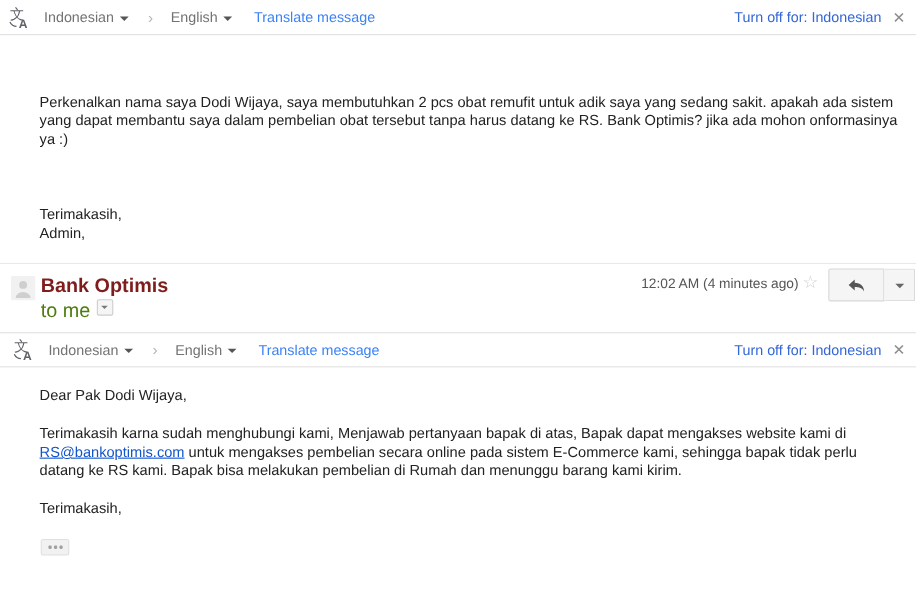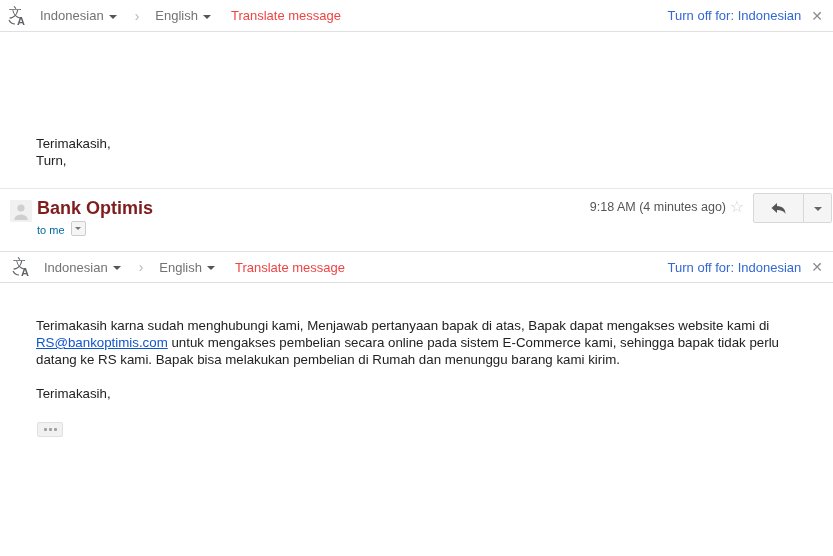--- a/index.html
+++ b/index.html
@@ -60,21 +60,21 @@
     position: relative;
     top: 1px;
   }
   .arrow-sep {
     color: #b6b6b6;
     margin: 0 14px 0 16px;
     font-size: 14px;
     line-height: 1;
   }
   .tr-link {
-    color: #ef4444;
+    color: #3b82f6;
     margin-left: 18px;
     cursor: pointer;
     white-space: nowrap;
   }
   .tr-spacer { flex: 1 1 auto; }
   .turnoff-link {
     color: #3367d6;
     cursor: pointer;
     white-space: nowrap;
   }
@@ -136,24 +136,24 @@
     left: 37px;
     top: 9px;
     font-weight: bold;
     font-size: 18px;
     color: #7f1d1d;
   }
   .to-line {
     position: absolute;
     left: 37px;
     top: 32px;
-    font-size: 11px;
-    color: #0369a1;
-    display: flex;
-    align-items: flex-end;
+    font-size: 18px;
+    color: #4d7c0f;
+    display: flex;
+    align-items: flex-start;
   }
   .to-caret {
     display: inline-block;
     width: 13px;
     height: 13px;
     margin-left: 6px;
     border: 1px solid #cccccc;
     background: #f5f5f5;
     border-radius: 2px;
     position: relative;
@@ -263,43 +263,44 @@
   </span>
   <span class="tr-link">Translate message</span>
   <span class="tr-spacer"></span>
   <span class="turnoff-link">Turn off for: Indonesian</span>
   <span class="close-x">✕</span>
 </div>
 
 <div class="msg-body body-first">
   <div class="blank-line"></div>
   <div class="blank-line"></div>
+  <p class="para-wide">Perkenalkan nama saya Dodi Wijaya, saya membutuhkan 2 pcs obat remufit untuk adik saya yang sedang sakit. apakah ada sistem yang dapat membantu saya dalam pembelian obat tersebut tanpa harus datang ke RS. Bank Optimis? jika ada mohon onformasinya ya :)</p>
   <div class="blank-line"></div>
   <div class="blank-line"></div>
   <div class="blank-line"></div>
   <p class="sig-line">Terimakasih,</p>
-  <p class="sig-line">Turn,</p>
+  <p class="sig-line">Admin,</p>
 </div>
 
 <div style="height:19px"></div>
 <div class="divider"></div>
 
 <div class="msg-header">
   <span class="avatar">
     <svg width="22" height="22" viewBox="0 0 22 22">
       <circle cx="11" cy="8" r="3.6" fill="#cfcfcf"></circle>
       <path d="M4.2 20 a6.8 5.6 0 0 1 13.6 0 z" fill="#cfcfcf"></path>
     </svg>
   </span>
   <span class="sender-name">Bank Optimis</span>
   <span class="to-line">
     <span>to me</span>
     <span class="to-caret"></span>
   </span>
-  <span class="timestamp">9:18 AM (4 minutes ago)</span>
+  <span class="timestamp">12:02 AM (4 minutes ago)</span>
   <span class="star-icon">☆</span>
   <span class="reply-btn-group">
     <span class="reply-btn">
       <svg width="17" height="15" viewBox="0 0 17 15">
         <path d="M7 2 L1.5 7 L7 12 L7 9 C11 9 14 10 15.5 13 C15.5 8 12.5 5.2 7 5 Z" fill="#555555"></path>
       </svg>
     </span>
     <span class="reply-more-btn">
       <span class="caret"></span>
     </span>
@@ -323,20 +324,21 @@
     <span>English</span>
     <span class="caret"></span>
   </span>
   <span class="tr-link">Translate message</span>
   <span class="tr-spacer"></span>
   <span class="turnoff-link">Turn off for: Indonesian</span>
   <span class="close-x">✕</span>
 </div>
 
 <div class="msg-body body-second">
+  <p>Dear Pak Dodi Wijaya,</p>
   <div class="blank-line"></div>
   <p class="para-wide"><span>Terimakasih karna sudah menghubungi kami, Menjawab pertanyaan bapak di atas, Bapak dapat mengakses website kami di </span><a class="mail-link" href="#">RS@bankoptimis.com</a><span> untuk mengakses pembelian secara online pada sistem E-Commerce kami, sehingga bapak tidak perlu datang ke RS kami. Bapak bisa melakukan pembelian di Rumah dan menunggu barang kami kirim.</span></p>
   <div class="blank-line"></div>
   <p class="sig-line">Terimakasih,</p>
 </div>
 
 <div class="trimmed-btn" title="Show trimmed content">
   <i></i>
   <i></i>
   <i></i>

